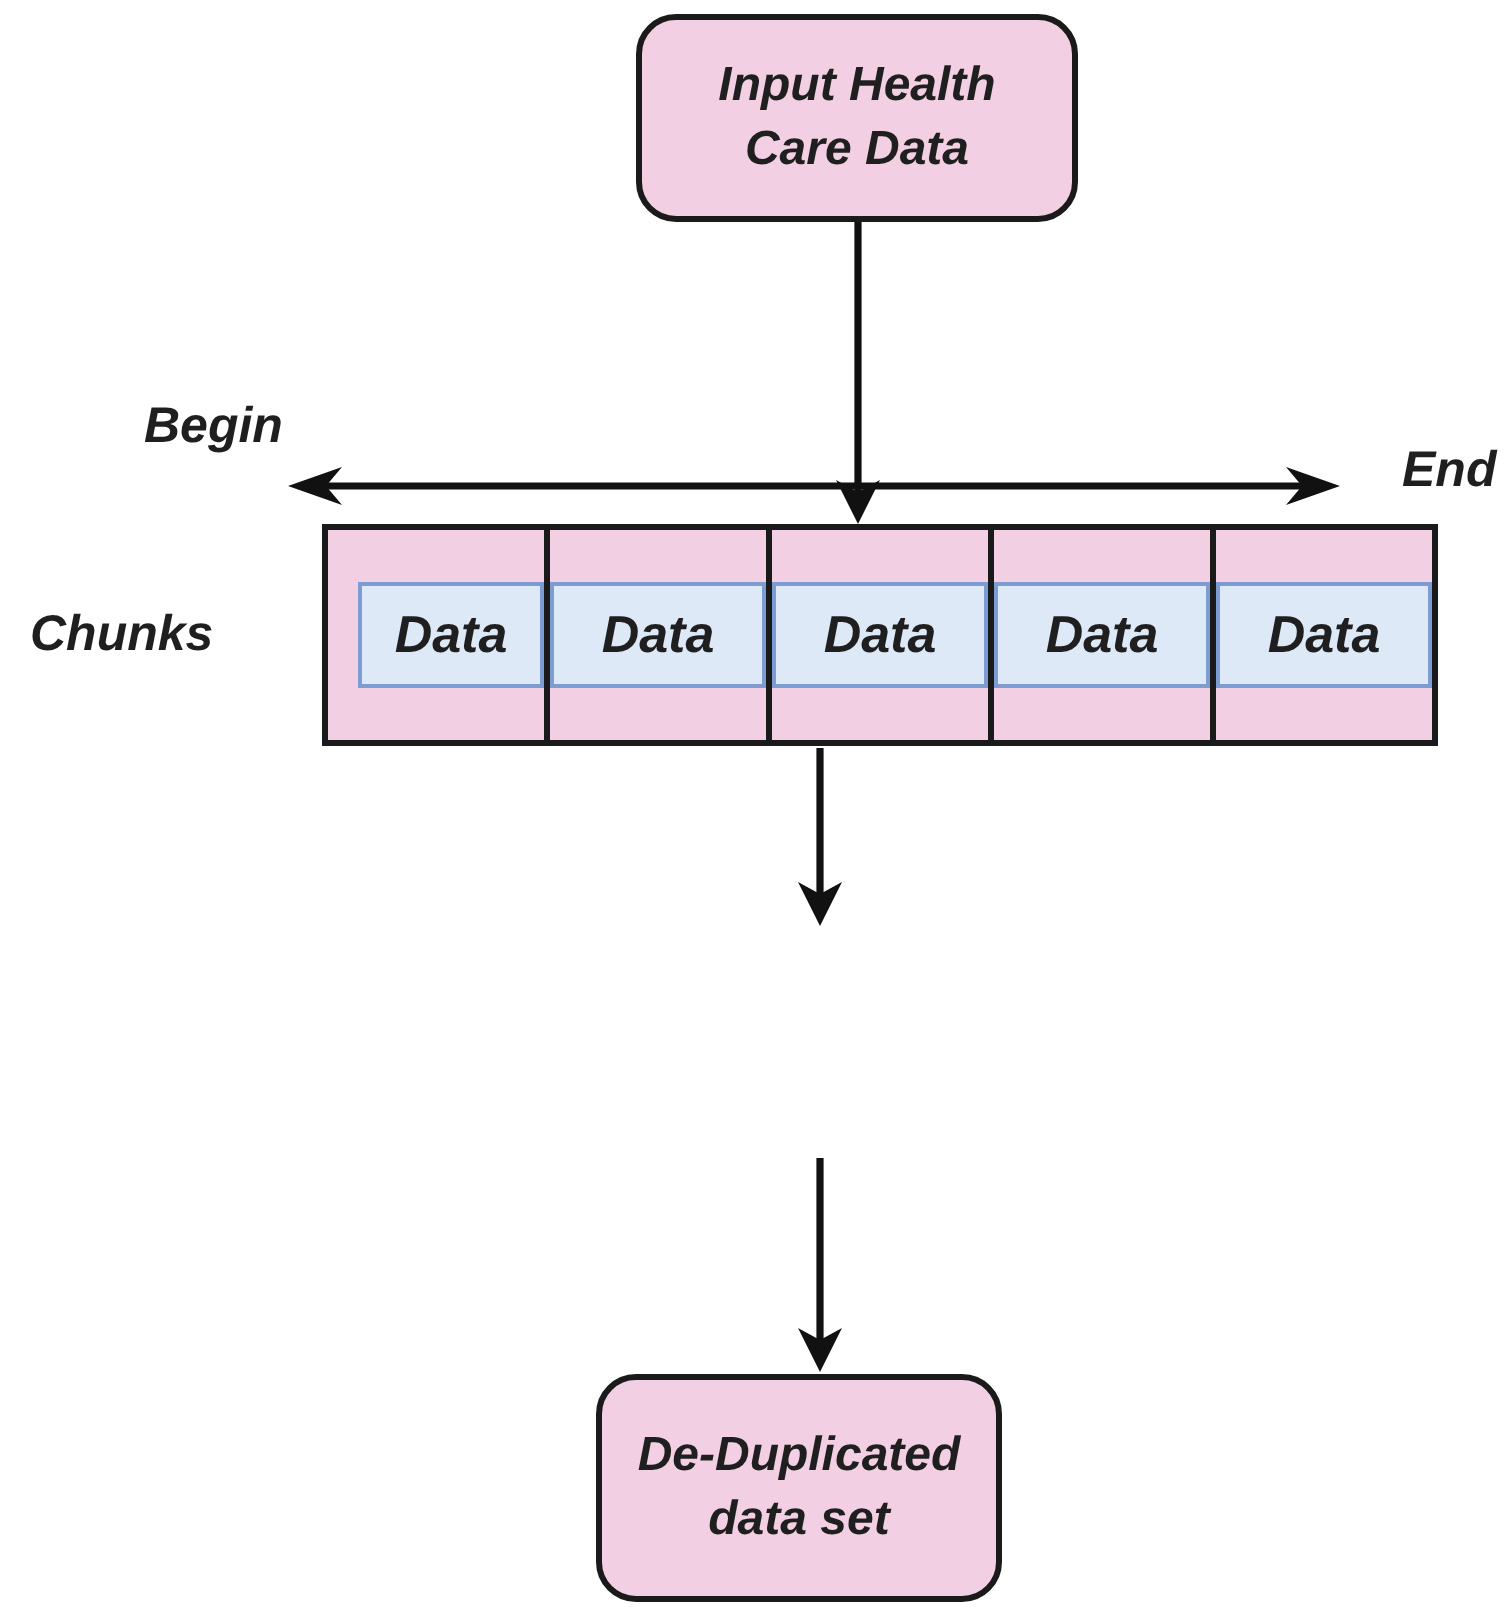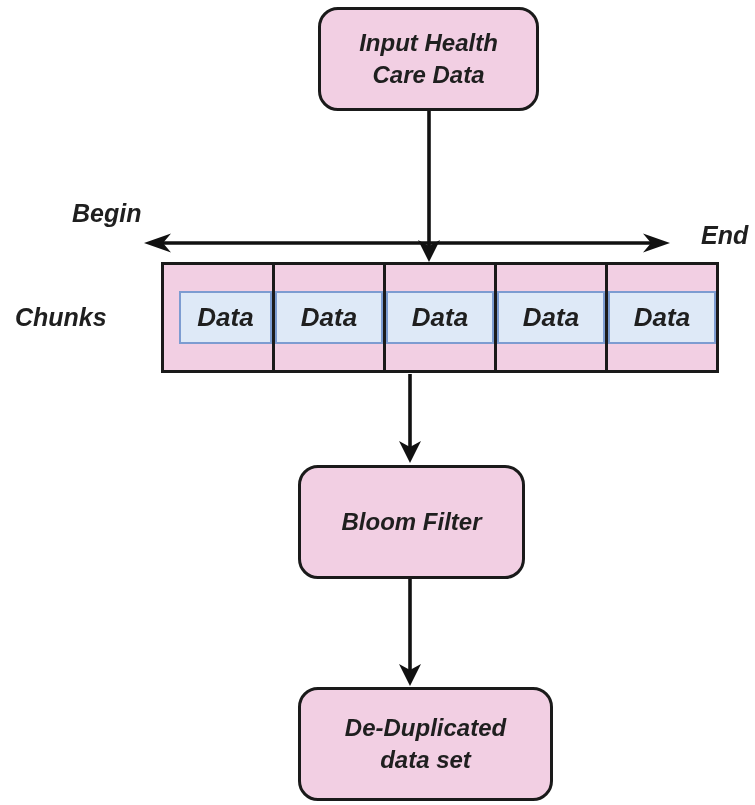--- a/index.html
+++ b/index.html
@@ -31,21 +31,21 @@
     border:3px solid var(--node-border);
     border-radius:20px;
     display:flex;align-items:center;justify-content:center;
     text-align:center;
     font-weight:700;font-size:24px;line-height:32px;
     white-space:pre-line;
     color:var(--text-color);
   }
   #node-input{left:318px;top:7px;width:221px;height:104px;}
   #node-bloom{left:298px;top:465px;width:227px;height:114px;}
-  #node-dedup{left:298px;top:687px;width:255px;height:114px;}
+  #node-dedup{left:298px;top:687px;width:203px;height:114px;}
   .flow-label{
     position:absolute;
     font-weight:700;font-size:25px;line-height:26px;
     color:var(--text-color);
   }
   #label-begin{left:72px;top:200px;text-align:right;}
   #label-end{left:701px;top:222px;}
   #label-chunks{left:3px;top:304px;margin-left:12px;}
   #chunk-row{
     position:absolute;left:133px;top:262px;width:558px;height:111px;
@@ -121,18 +121,17 @@
       <div class="data-box">Data</div>
     </div>
     <div class="chunk-cell">
       <div class="data-box">Data</div>
     </div>
     <div class="chunk-cell">
       <div class="data-box">Data</div>
     </div>
   </div>
 
-  <div class="node" id="node-bloom">Bloom Filter</div>
 
   <div class="node" id="node-dedup">De-Duplicated
 data set</div>
 
 </div>
 
 </body></html>

